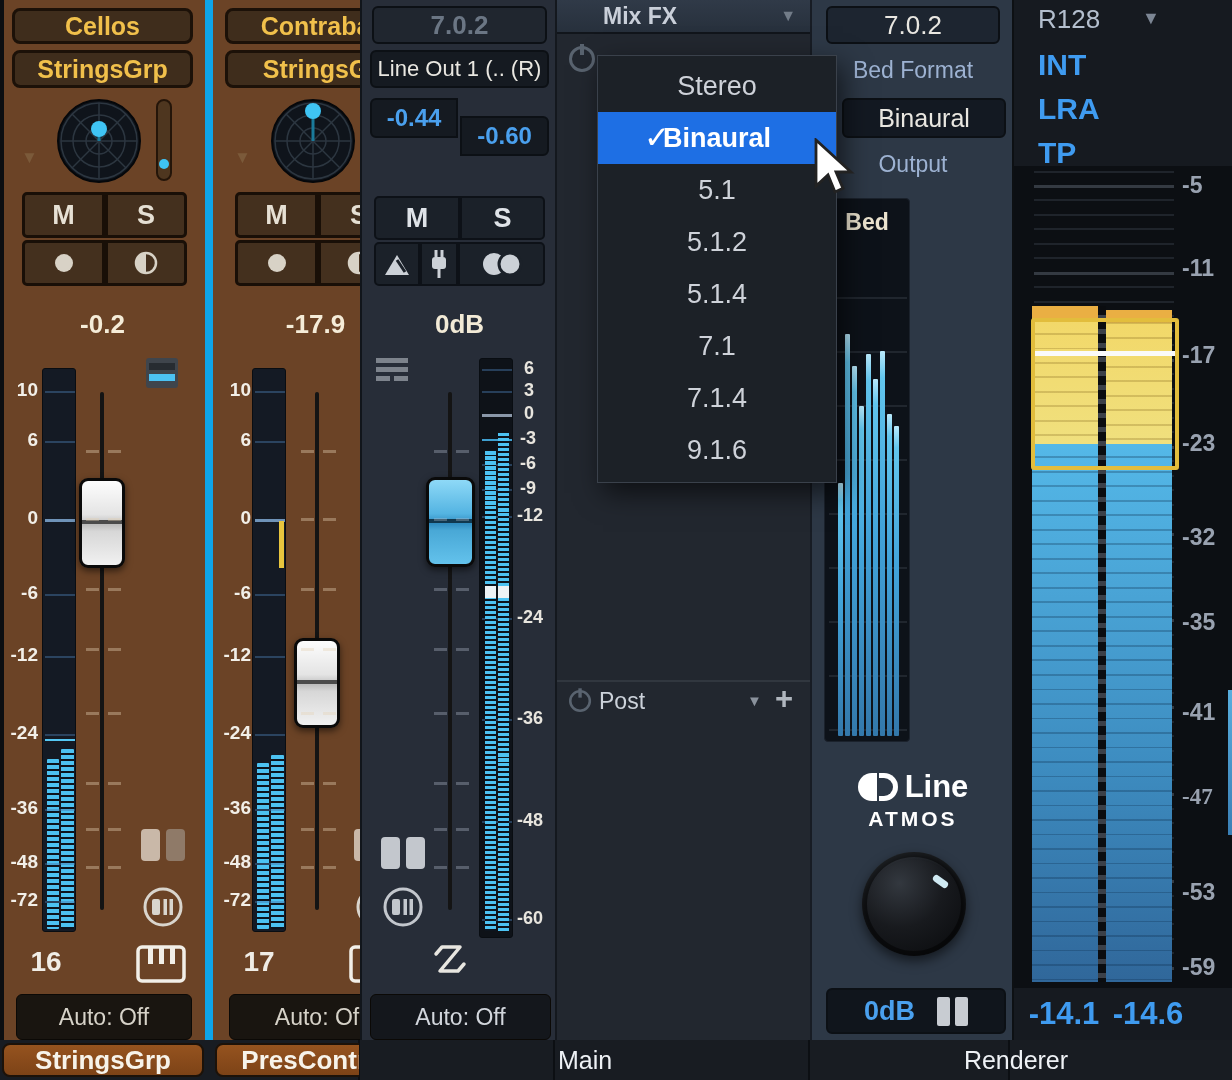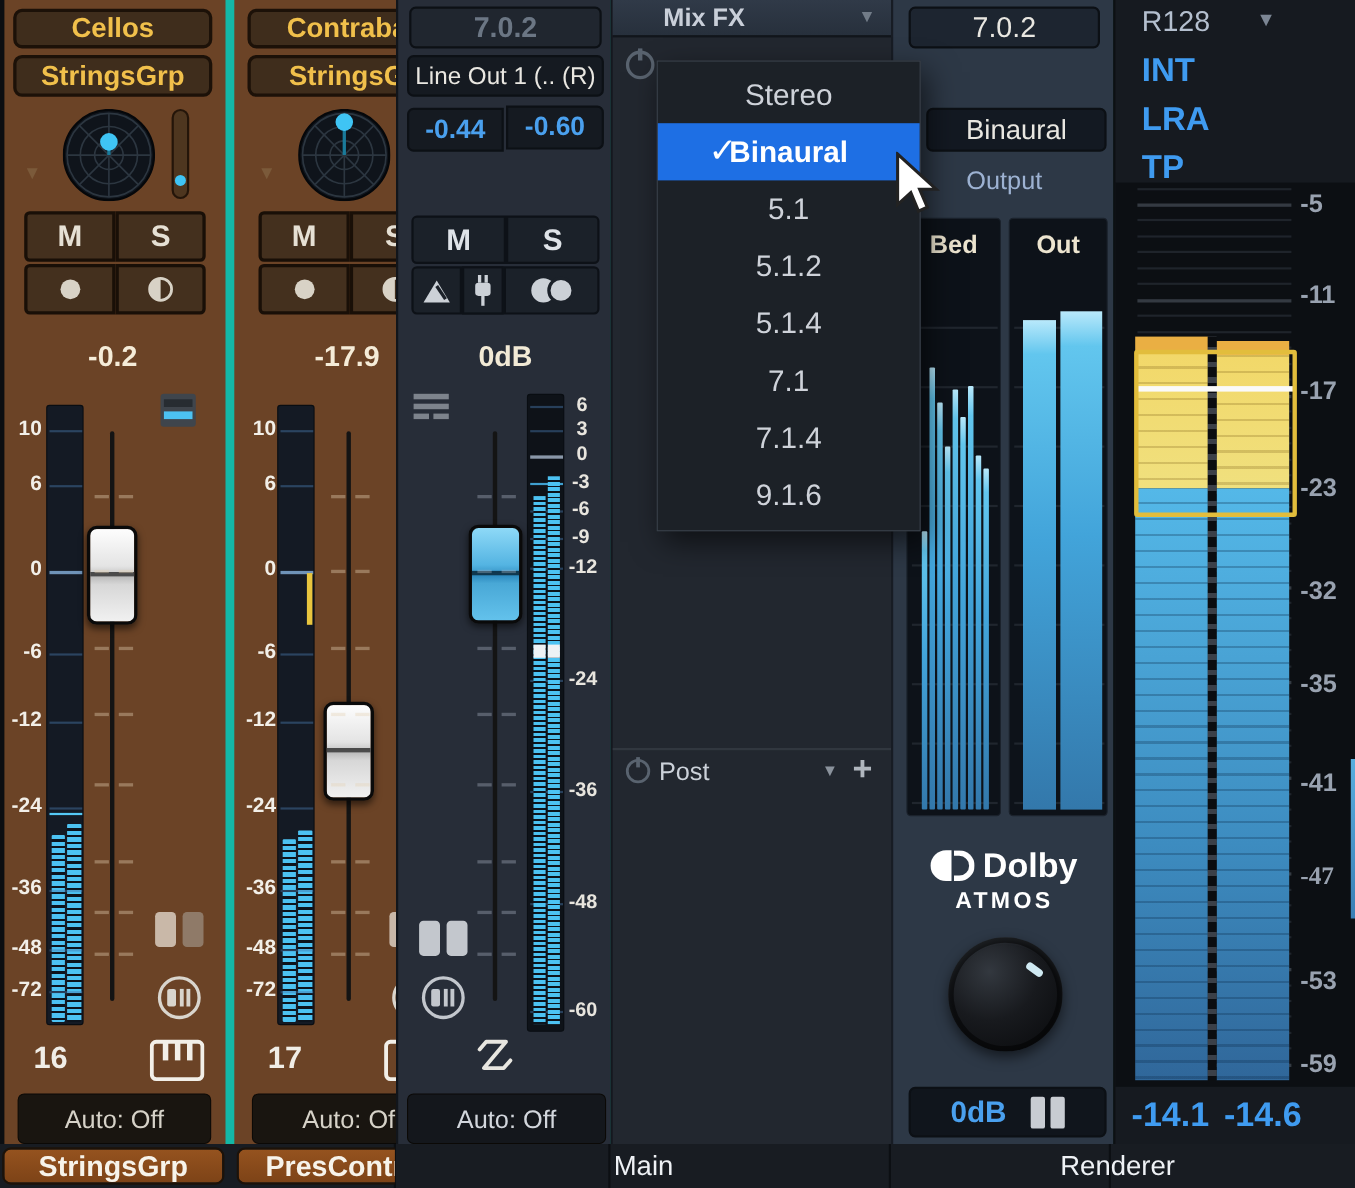--- a/index.html
+++ b/index.html
@@ -1,17 +1,17 @@
 <!DOCTYPE html>
 <html><head>
 <meta charset="utf-8">
 <style>
   html,body{margin:0;padding:0;background:#0e1013;}
   #root{position:relative;width:1232px;height:1080px;overflow:hidden;
-        font-family:"Liberation Sans","DejaVu Sans",sans-serif;background:#14b8a6;}
+        font-family:"Liberation Sans","DejaVu Sans",sans-serif;background:#0ea5e9;}
   .abs{position:absolute;}
   .cent{display:flex;align-items:center;justify-content:center;}
   .zone{position:absolute;top:0;height:1040px;}
   .box{background:#151a21;border:2px solid #0c1015;border-radius:6px;box-sizing:border-box;}
   .brownbox{background:#3f2d1c;border:3px solid #1c1108;border-radius:8px;box-sizing:border-box;}
   .amber{color:#f1c04b;font-weight:bold;}
   .white{color:#e9e7e1;}
   .blue{color:#4aa0ee;font-weight:bold;}
   .muted{color:#6b7684;}
   .scl{position:absolute;font-weight:bold;color:#f2efe8;transform:translateY(-50%);font-size:19px;text-align:right;width:36px;}
@@ -298,21 +298,21 @@
   <div class="zone" style="left:360px;width:195px;background:#272d38;border-left:2px solid #11151b;box-sizing:border-box;">
     <div class="abs box cent" style="left:10px;top:6px;width:175px;height:38px;background:#20262f;">
       <span class="muted" style="font-size:26px;font-weight:bold;">7.0.2</span>
       </div>
     <div class="abs box cent" style="left:8px;top:50px;width:179px;height:38px;">
       <span class="white" style="font-size:22px;">Line Out 1 (.. (R)</span>
       </div>
     <div class="abs box cent" style="left:8px;top:98px;width:88px;height:40px;border-radius:6px 0 0 6px;">
       <span class="blue" style="font-size:24px;">-0.44</span>
       </div>
-    <div class="abs box cent" style="left:98px;top:96px;width:89px;height:40px;border-radius:0 6px 6px 0;">
+    <div class="abs box cent" style="left:98px;top:116px;width:89px;height:40px;border-radius:0 6px 6px 0;">
       <span class="blue" style="font-size:24px;">-0.60</span>
       </div>
     <div class="gbtn" style="left:12px;top:196px;width:86px;height:44px;border-radius:5px 0 0 5px;">
       <span>M</span>
       </div>
     <div class="gbtn" style="left:98px;top:196px;width:85px;height:44px;border-radius:0 5px 5px 0;">
       <span>S</span>
       </div>
     <div class="gbtn" style="left:12px;top:242px;width:46px;height:44px;border-radius:5px 0 0 5px;">
       <svg width="30" height="26">
@@ -424,20 +424,23 @@
       <span>Post</span></div>
     <div class="abs" style="left:190px;top:692px;color:#8a929c;font-size:15px;">▼</div>
     <div class="abs" style="left:218px;top:681px;color:#b0b6be;font-size:31px;font-weight:bold;">
       <span>+</span></div>
   </div>
 
   <div class="zone" style="left:810px;width:202px;background:#2d3846;border-left:2px solid #171c24;box-sizing:border-box;">
     <div class="abs box cent" style="left:14px;top:6px;width:174px;height:38px;background:#1d2530;">
       <span class="white" style="font-size:26px;">7.0.2</span>
       </div>
+    <div class="abs cent" style="left:0;top:56px;width:202px;height:28px;">
+      <span style="color:#9db2d2;font-size:23px;">Bed Format</span>
+      </div>
     <div class="abs box cent" style="left:30px;top:98px;width:164px;height:40px;background:#131922;">
       <span class="white" style="font-size:25px;">Binaural</span>
       </div>
     <div class="abs cent" style="left:0;top:150px;width:202px;height:28px;">
       <span style="color:#9db2d2;font-size:23px;">Output</span>
       </div>
     <div class="panel" style="left:12px;top:198px;width:86px;height:544px;">
       <div class="phead">Bed</div>
       <div class="abs" style="left:0;top:0;width:86px;height:544px;">
           <div style="position: absolute; left: 4px; width: 78px; top: 98px; height: 2px; background: rgb(32, 38, 46);"></div>
@@ -453,42 +456,26 @@
           <div style="position: absolute; left: 20px; width: 5px; top: 135px; height: 402px; border-radius: 1px; background: linear-gradient(rgb(185, 233, 251) 0px, rgb(98, 198, 238) 7%, rgb(66, 164, 218) 45%, rgb(51, 120, 171) 100%);"></div>
           <div style="position: absolute; left: 27px; width: 5px; top: 167px; height: 370px; border-radius: 1px; background: linear-gradient(rgb(185, 233, 251) 0px, rgb(98, 198, 238) 7%, rgb(66, 164, 218) 45%, rgb(51, 120, 171) 100%);"></div>
           <div style="position: absolute; left: 34px; width: 5px; top: 207px; height: 330px; border-radius: 1px; background: linear-gradient(rgb(185, 233, 251) 0px, rgb(98, 198, 238) 7%, rgb(66, 164, 218) 45%, rgb(51, 120, 171) 100%);"></div>
           <div style="position: absolute; left: 41px; width: 5px; top: 155px; height: 382px; border-radius: 1px; background: linear-gradient(rgb(185, 233, 251) 0px, rgb(98, 198, 238) 7%, rgb(66, 164, 218) 45%, rgb(51, 120, 171) 100%);"></div>
           <div style="position: absolute; left: 48px; width: 5px; top: 180px; height: 357px; border-radius: 1px; background: linear-gradient(rgb(185, 233, 251) 0px, rgb(98, 198, 238) 7%, rgb(66, 164, 218) 45%, rgb(51, 120, 171) 100%);"></div>
           <div style="position: absolute; left: 55px; width: 5px; top: 152px; height: 385px; border-radius: 1px; background: linear-gradient(rgb(185, 233, 251) 0px, rgb(98, 198, 238) 7%, rgb(66, 164, 218) 45%, rgb(51, 120, 171) 100%);"></div>
           <div style="position: absolute; left: 62px; width: 5px; top: 215px; height: 322px; border-radius: 1px; background: linear-gradient(rgb(185, 233, 251) 0px, rgb(98, 198, 238) 7%, rgb(66, 164, 218) 45%, rgb(51, 120, 171) 100%);"></div>
           <div style="position: absolute; left: 69px; width: 5px; top: 227px; height: 310px; border-radius: 1px; background: linear-gradient(rgb(185, 233, 251) 0px, rgb(98, 198, 238) 7%, rgb(66, 164, 218) 45%, rgb(51, 120, 171) 100%);"></div>
         </div>
     </div>
-    <div class="panel" style="left:105px;top:198px;width:90px;height:544px;">
-      <div class="phead">Out</div>
-      <div class="abs" style="left:0;top:0;width:90px;height:544px;">
-          <div style="position: absolute; left: 4px; width: 82px; top: 98px; height: 2px; background: rgb(32, 38, 46);"></div>
-          <div style="position: absolute; left: 4px; width: 82px; top: 152px; height: 2px; background: rgb(32, 38, 46);"></div>
-          <div style="position: absolute; left: 4px; width: 82px; top: 206px; height: 2px; background: rgb(32, 38, 46);"></div>
-          <div style="position: absolute; left: 4px; width: 82px; top: 260px; height: 2px; background: rgb(32, 38, 46);"></div>
-          <div style="position: absolute; left: 4px; width: 82px; top: 314px; height: 2px; background: rgb(32, 38, 46);"></div>
-          <div style="position: absolute; left: 4px; width: 82px; top: 368px; height: 2px; background: rgb(32, 38, 46);"></div>
-          <div style="position: absolute; left: 4px; width: 82px; top: 422px; height: 2px; background: rgb(32, 38, 46);"></div>
-          <div style="position: absolute; left: 4px; width: 82px; top: 476px; height: 2px; background: rgb(32, 38, 46);"></div>
-          <div style="position: absolute; left: 4px; width: 82px; top: 530px; height: 2px; background: rgb(32, 38, 46);"></div>
-          <div style="position: absolute; left: 12px; width: 30px; top: 92px; height: 445px; background: linear-gradient(rgb(185, 233, 251) 0px, rgb(98, 198, 238) 7%, rgb(66, 164, 218) 45%, rgb(51, 120, 171) 100%);"></div>
-          <div style="position: absolute; left: 46px; width: 38px; top: 84px; height: 453px; background: linear-gradient(rgb(185, 233, 251) 0px, rgb(98, 198, 238) 7%, rgb(66, 164, 218) 45%, rgb(51, 120, 171) 100%);"></div>
-        </div>
-    </div>
     <div class="abs cent" style="left:0;top:770px;width:202px;height:34px;gap:7px;">
       <span style="display:inline-flex;gap:2px;">
         <span style="width:19px;height:28px;background:#fff;border-radius:14px 0 0 14px;display:inline-block;"></span>
         <span style="width:19px;height:28px;border:5px solid #fff;border-radius:0 14px 14px 0;border-left:none;box-sizing:border-box;display:inline-block;"></span>
       </span>
-      <span style="color:#fff;font-weight:bold;font-size:31px;">Dolby</span>
+      <span style="color:#fff;font-weight:bold;font-size:31px;">Line</span>
     </div>
     <div class="abs cent" style="left:0;top:806px;width:202px;height:26px;">
       <span style="color:#fff;font-weight:bold;font-size:21px;letter-spacing:3px;">ATMOS</span>
       </div>
     <div class="abs" style="left:50px;top:852px;width:104px;height:104px;border-radius:50%;
          background:radial-gradient(circle at 36% 30%,#33383f 0%,#181a1e 45%,#07080a 100%);
          box-shadow:inset 0 0 0 5px rgba(0,0,0,.5), inset 0 3px 4px rgba(120,130,140,.25), 0 5px 12px rgba(0,0,0,.55);">
       <div style="position:absolute;left:70px;top:26px;width:17px;height:7px;border-radius:4px;background:#cfe9f2;transform:rotate(36deg);"></div>
     </div>
     <div class="abs box cent" style="left:14px;top:988px;width:180px;height:46px;background:#10151c;gap:22px;">

